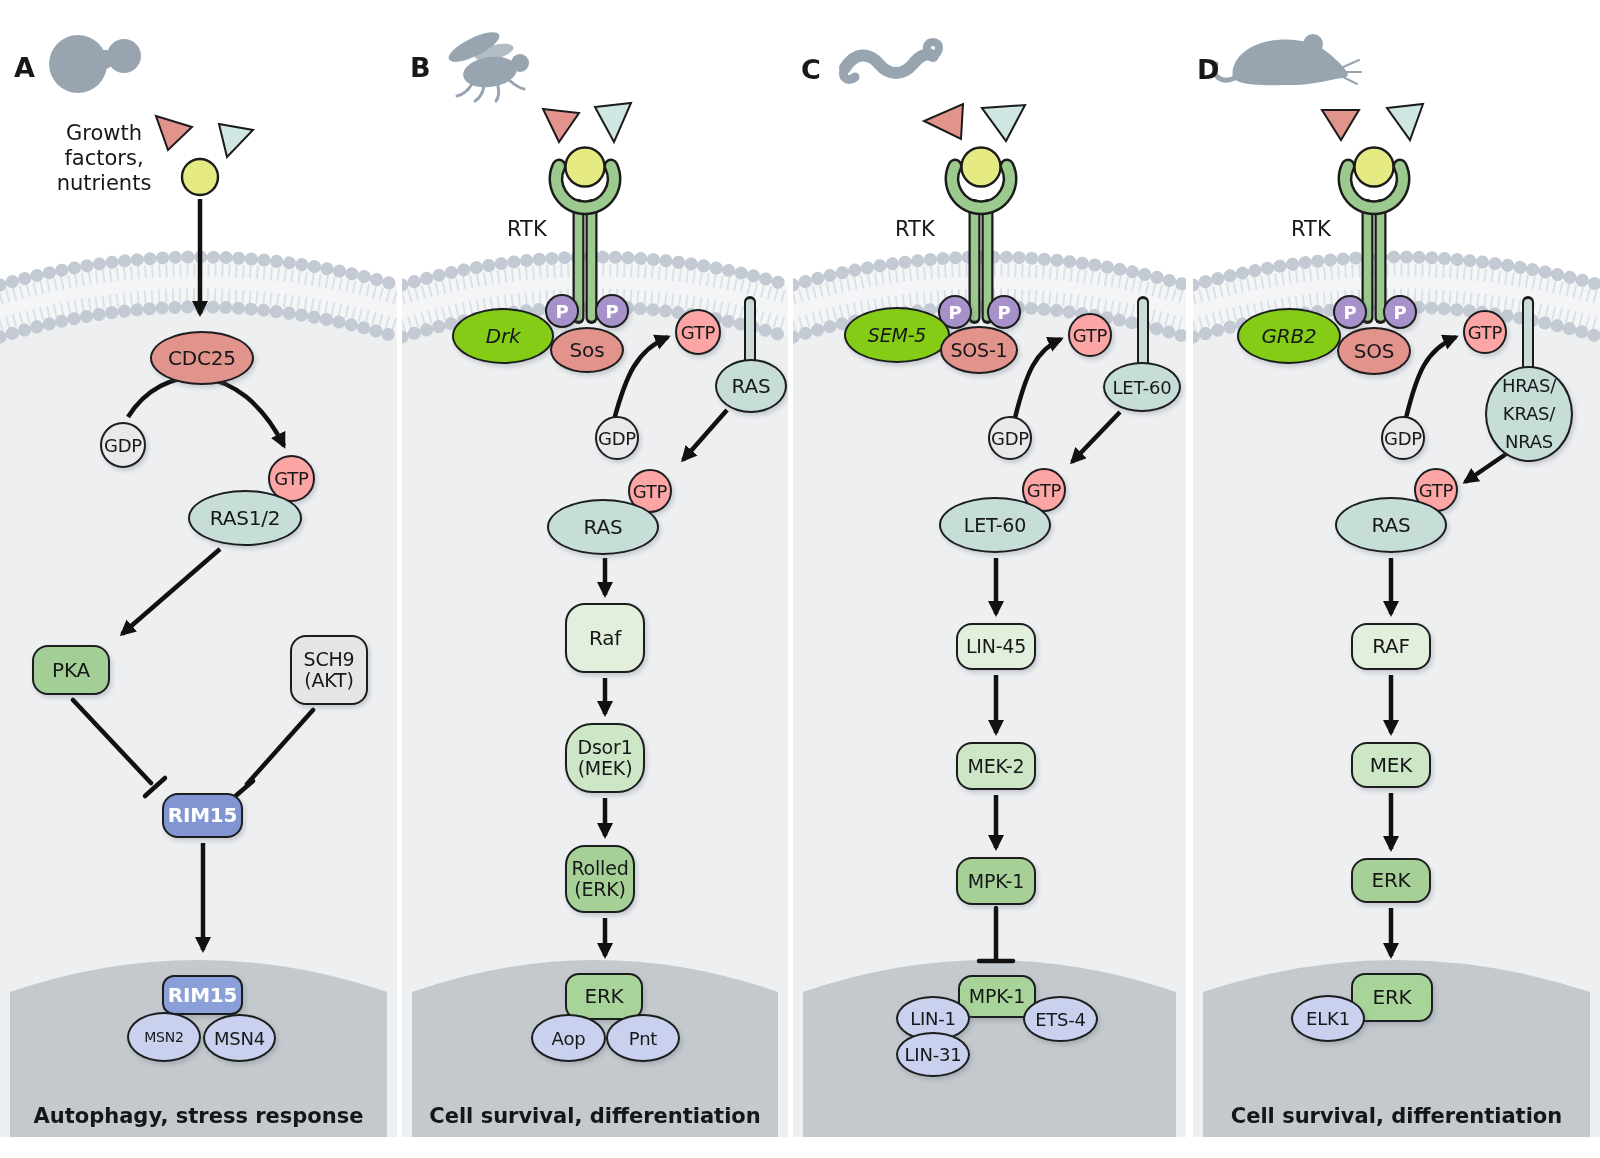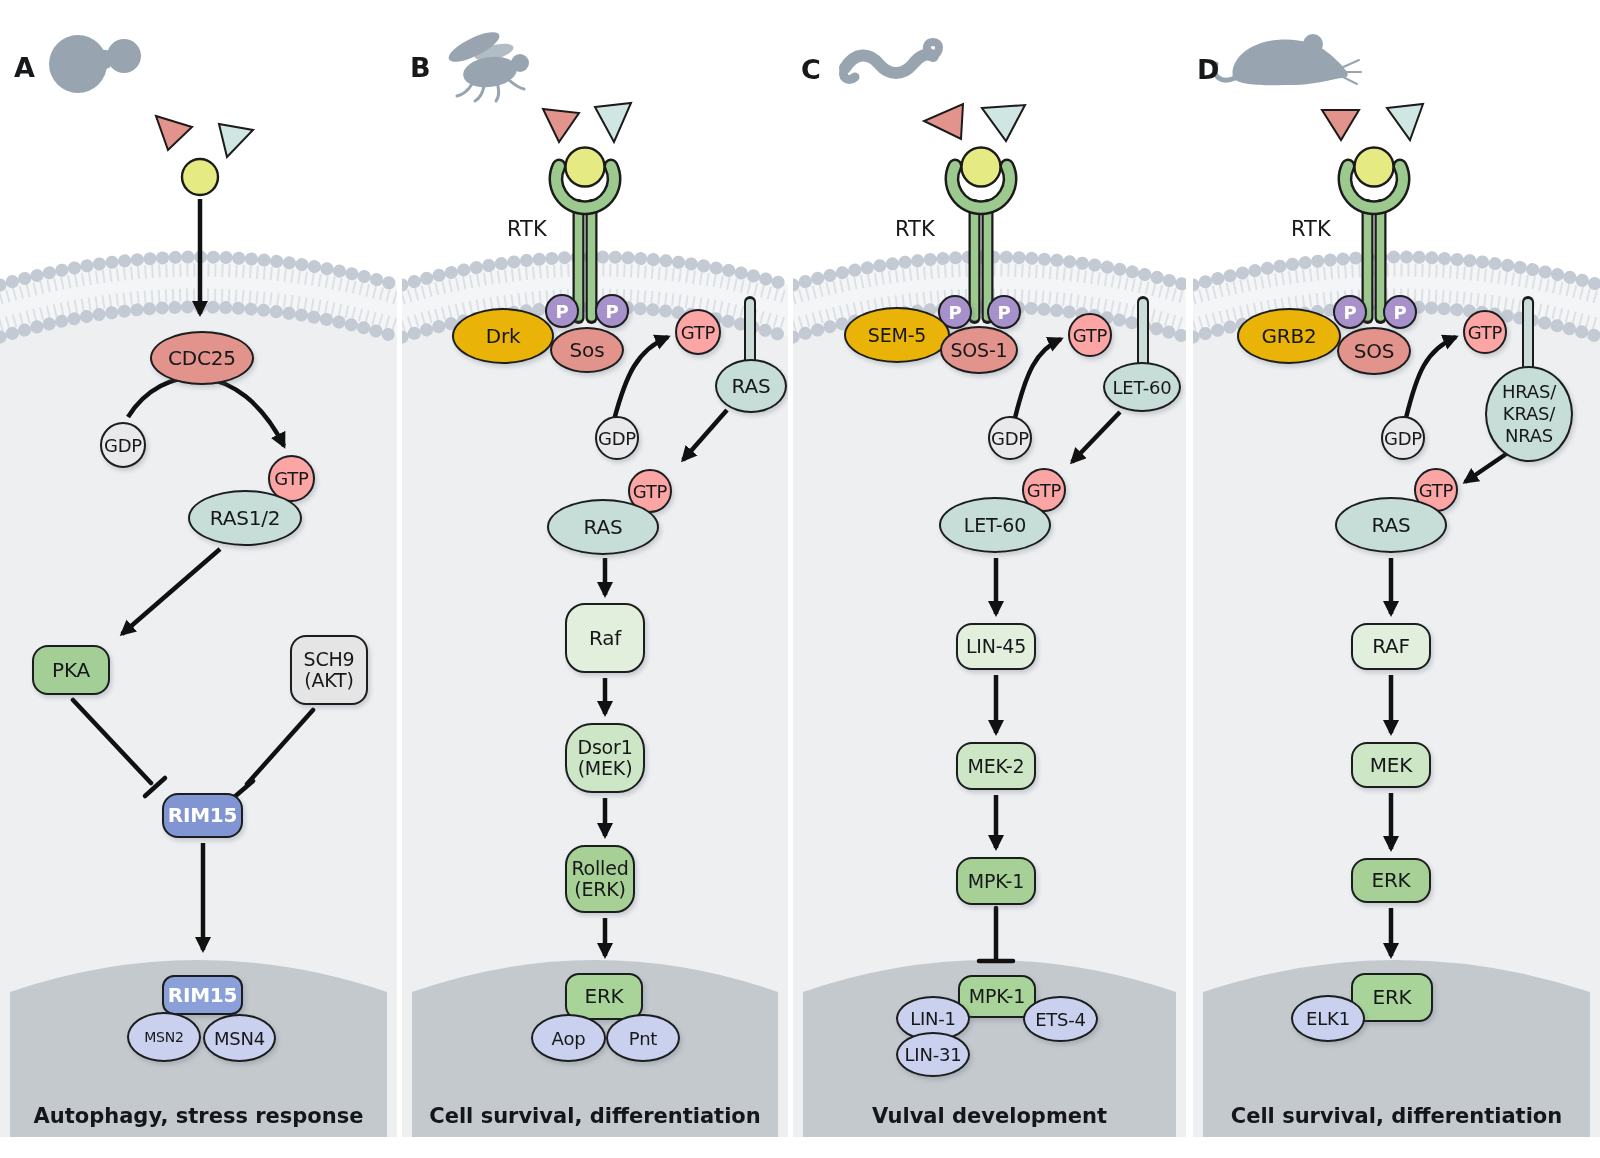--- a/index.html
+++ b/index.html
@@ -13,21 +13,21 @@
         box-shadow:2px 3px 4px rgba(90,100,112,.25);}
   .ell{border-radius:50%;}
   .rr{border-radius:16px;}
   .circ{border-radius:50%;font-size:18px;}
   .lbl{position:absolute;color:#17181a;}
   .letter{font-size:27px;font-weight:bold;}
   .rtk{font-size:21px;font-weight:normal;}
   .caption{left:0;right:0;text-align:center;font-size:21px;font-weight:bold;color:#15161a;}
   .stim{font-size:21px;line-height:25px;text-align:center;white-space:pre-line;}
   .whitetext{color:#ffffff;font-weight:bold;}
-  .c-red{background:#e2938c;} .c-lime{background:#eab308;} .c-purp{background:#a791ca;color:#fff;font-weight:bold;}
+  .c-red{background:#e2938c;} .c-lime{background:#84cc16;font-style:italic;} .c-purp{background:#a791ca;color:#fff;font-weight:bold;}
   .c-gtp{background:#fca5a5;} .c-gdp{background:#e9e9eb;} .c-teal{background:#c6ddd8;}
   .c-g1{background:#e3efdd;} .c-g2{background:#cde6c6;} .c-g3{background:#a6d096;} .c-g4{background:#a8d49a;}
   .c-blue{background:#8095d2;} .c-blue2{background:#8ba0d8;} .c-peri{background:#c9d1ee;}
   .c-pka{background:#a3cf97;} .c-sch{background:#e5e5e5;}
 </style>
 </head>
 <body>
 
 <div class="stage">
 
@@ -62,20 +62,23 @@
         <line x1="73" y1="700" x2="151" y2="783"></line>
           <line x1="145" y1="796" x2="165" y2="778"></line>
       </g>
       <g stroke="#111" stroke-width="4.5" stroke-linecap="round">
         <line x1="313" y1="710" x2="247" y2="784"></line>
           <line x1="232" y1="799" x2="253" y2="781"></line>
       </g>
       <line x1="203" y1="843" x2="203" y2="950" stroke="#111" stroke-width="4.5" marker-end="url(#aA)"></line>
     </svg>
     <div class="lbl letter" style="left:14px;top:52px;">A</div>
+    <div class="lbl stim" style="left:39px;top:121px;width:130px;">Growth
+factors,
+nutrients</div>
     <div class="node ell c-red" style="left:150px;top:331px;width:104px;height:54px;font-size:20px;">CDC25</div>
     <div class="node circ c-gdp" style="left:100px;top:422px;width:46px;height:46px;">GDP</div>
     <div class="node circ c-gtp" style="left:268px;top:455px;width:47px;height:47px;">GTP</div>
     <div class="node ell c-teal" style="left:188px;top:490px;width:114px;height:56px;font-size:20px;">RAS1/2</div>
     <div class="node rr c-pka" style="left:32px;top:645px;width:78px;height:50px;font-size:20px;">PKA</div>
     <div class="node rr c-sch" style="left:290px;top:635px;width:78px;height:70px;">SCH9
 (AKT)</div>
     <div class="node rr c-blue whitetext" style="left:162px;top:793px;width:81px;height:45px;font-size:20px;">RIM15</div>
     <div class="node rr c-blue2 whitetext" style="left:162px;top:975px;width:81px;height:40px;font-size:20px;border-radius:12px;">RIM15</div>
     <div class="node ell c-peri" style="left:127px;top:1012px;width:74px;height:50px;font-size:14px;">MSN2</div>
@@ -212,21 +215,20 @@
     <div class="node ell c-teal" style="left:310px;top:362px;width:78px;height:50px;font-size:18px;">LET-60</div>
     <div class="node circ c-gtp" style="left:229px;top:468px;width:44px;height:44px;">GTP</div>
     <div class="node ell c-teal" style="left:146px;top:497px;width:112px;height:56px;">LET-60</div>
     <div class="node rr c-g1" style="left:163px;top:623px;width:80px;height:47px;">LIN-45</div>
     <div class="node rr c-g2" style="left:163px;top:742px;width:80px;height:48px;">MEK-2</div>
     <div class="node rr c-g3" style="left:163px;top:857px;width:80px;height:48px;">MPK-1</div>
     <div class="node rr c-g4" style="left:165px;top:975px;width:78px;height:43px;border-radius:14px;">MPK-1</div>
     <div class="node ell c-peri" style="left:103px;top:996px;width:74px;height:45px;font-size:18px;">LIN-1</div>
     <div class="node ell c-peri" style="left:230px;top:996px;width:75px;height:46px;font-size:18px;">ETS-4</div>
     <div class="node ell c-peri" style="left:103px;top:1032px;width:74px;height:45px;font-size:18px;">LIN-31</div>
-    <div class="lbl caption" style="top:1104px;">Vulval development</div>
   </div>
 
   <div class="panel" style="left:1193px;width:407px;">
     <svg width="407" height="1158" viewBox="0 0 407 1158">
       <defs>
         <marker id="aD" markerUnits="userSpaceOnUse" markerWidth="18" markerHeight="18" refX="13" refY="8" orient="auto">
           <path d="M0,0 L16,8 L0,16 Z" fill="#111"></path>
         </marker>
       </defs>
       <path d="M0,285 Q203,229 407,285 L407,1137 L0,1137 Z" fill="#edeff1"></path>
@@ -271,21 +273,21 @@
       <line x1="198" y1="908" x2="198" y2="956" stroke="#111" stroke-width="4.5" marker-end="url(#aD)"></line>
     </svg>
     <div class="lbl letter" style="left:4px;top:54px;">D</div>
     <div class="lbl rtk" style="left:98px;top:217px;width:60px;">RTK</div>
     <div class="node circ c-purp" style="left:140px;top:295px;width:34px;height:34px;">P</div>
     <div class="node circ c-purp" style="left:190px;top:295px;width:34px;height:34px;">P</div>
     <div class="node ell c-lime" style="left:44px;top:308px;width:104px;height:56px;font-size:20px;">GRB2</div>
     <div class="node ell c-red" style="left:144px;top:327px;width:74px;height:48px;font-size:20px;">SOS</div>
     <div class="node circ c-gtp" style="left:270px;top:310px;width:44px;height:44px;">GTP</div>
     <div class="node circ c-gdp" style="left:188px;top:416px;width:44px;height:44px;">GDP</div>
-    <div class="node ell c-teal" style="left:292px;top:366px;width:88px;height:96px;font-size:18px;line-height:22px;">HRAS/
+    <div class="node ell c-teal" style="left:292px;top:366px;width:88px;height:96px;font-size:18px;line-height:28px;">HRAS/
 KRAS/
 NRAS</div>
     <div class="node circ c-gtp" style="left:221px;top:468px;width:44px;height:44px;">GTP</div>
     <div class="node ell c-teal" style="left:142px;top:497px;width:112px;height:56px;font-size:20px;">RAS</div>
     <div class="node rr c-g1" style="left:158px;top:623px;width:80px;height:47px;font-size:20px;">RAF</div>
     <div class="node rr c-g2" style="left:158px;top:742px;width:80px;height:46px;font-size:20px;">MEK</div>
     <div class="node rr c-g3" style="left:158px;top:858px;width:80px;height:45px;font-size:20px;">ERK</div>
     <div class="node rr c-g4" style="left:158px;top:973px;width:82px;height:49px;font-size:20px;border-radius:14px;">ERK</div>
     <div class="node ell c-peri" style="left:98px;top:995px;width:74px;height:47px;font-size:18px;">ELK1</div>
     <div class="lbl caption" style="top:1104px;">Cell survival, differentiation</div>

